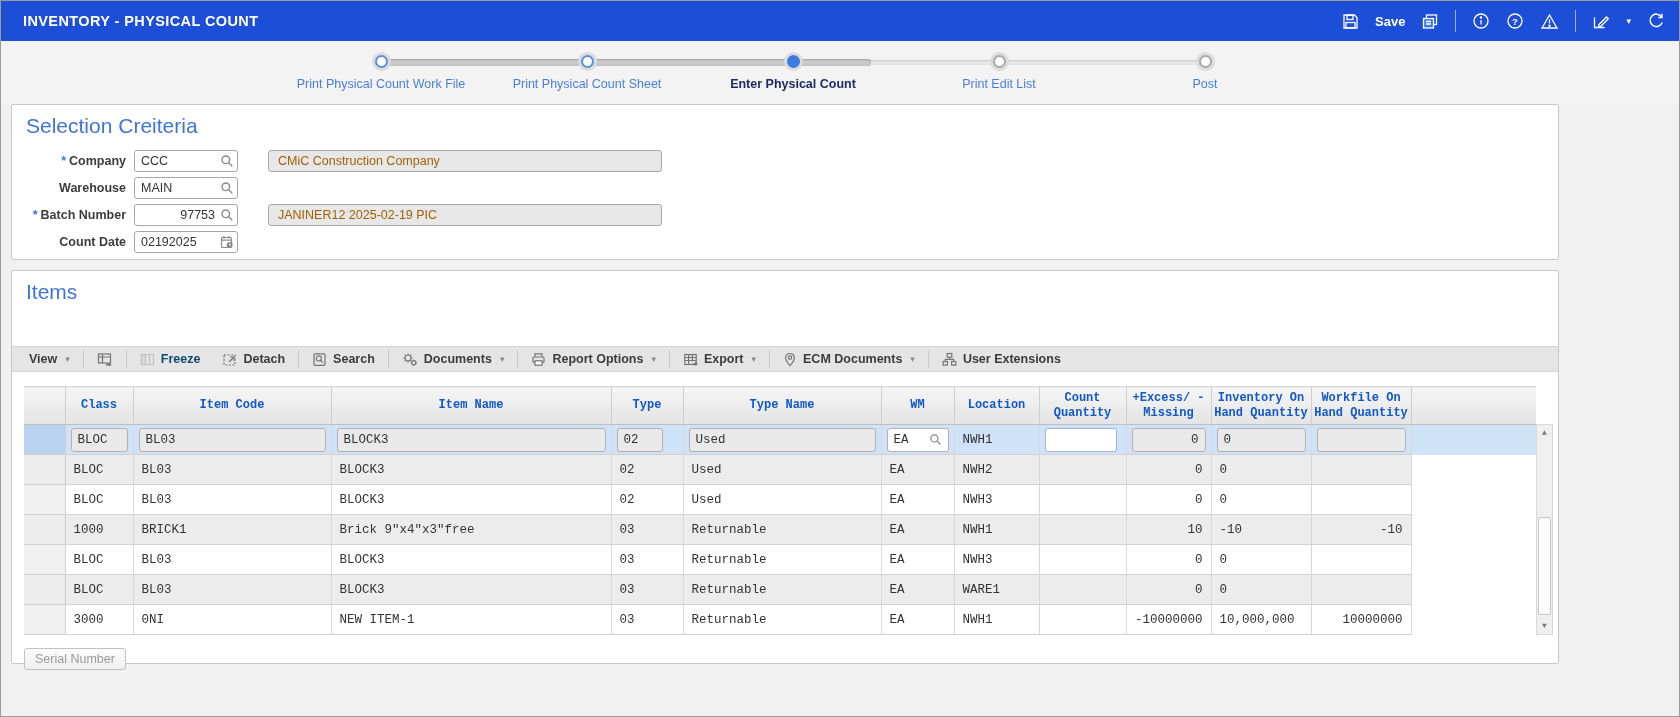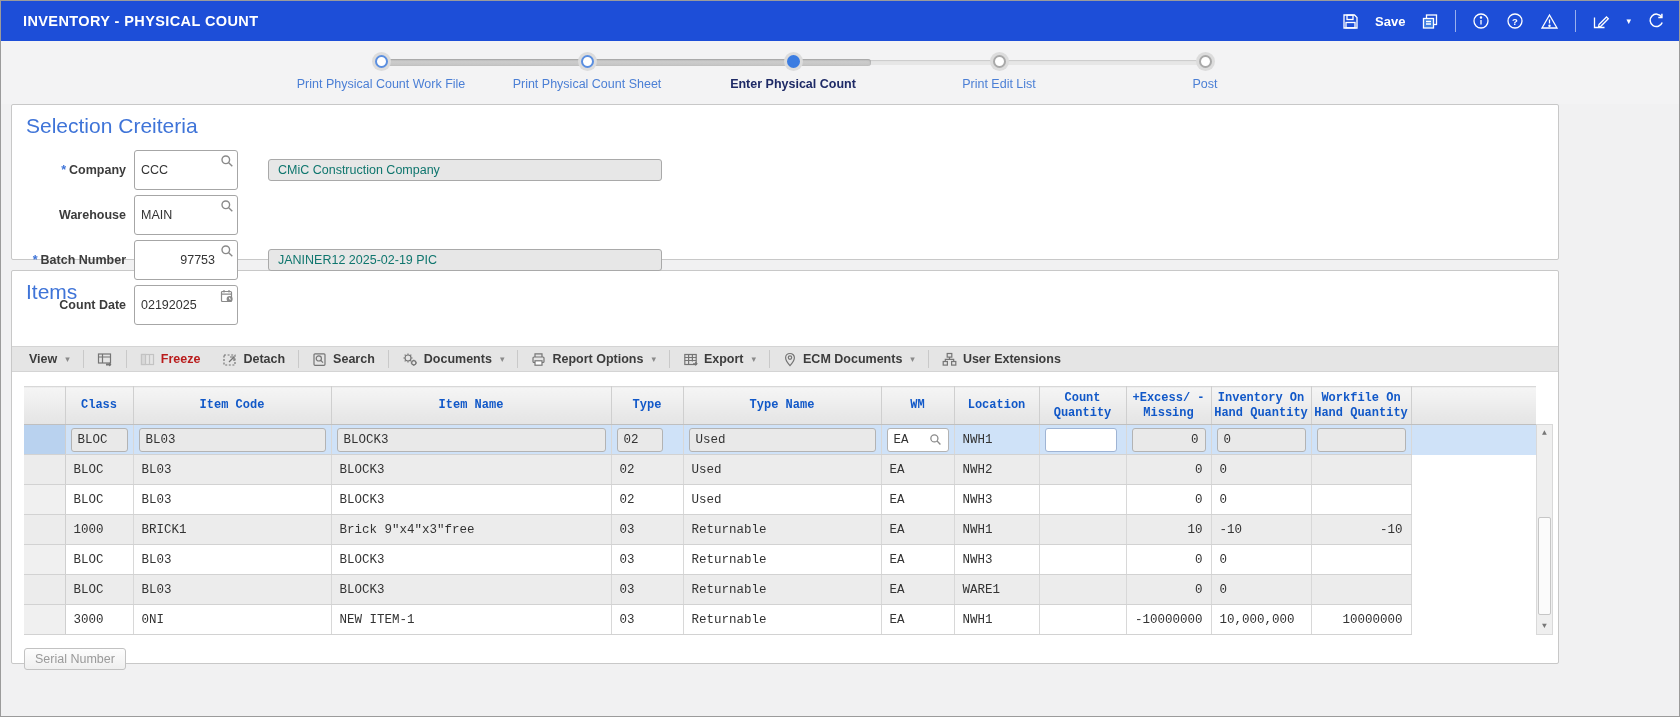--- a/index.html
+++ b/index.html
@@ -32,29 +32,29 @@
   .panel-title { font-size:21px; color:#3f74d8; padding:9px 0 0 14px; }
   .sel-panel { height:156px; }
   .items-panel { margin-top:10px; height:394px; }
 
   
   .form { padding:12px 0 0 14px; }
   .frow { display:flex; align-items:center; margin-bottom:5px; }
   .flabel { width:100px; text-align:right; margin-right:8px; font-size:12.5px; color:#3c3c3c; font-weight:bold; }
   .req { color:#3f74d8; margin-right:3px; font-weight:bold; }
   .inputwrap { position:relative; width:104px; }
-  .inputwrap input { width:104px; height:40px; border:1px solid #a6a6a6; border-radius:3px; font-size:12.5px; color:#333; padding:0 22px 0 6px; font-family:inherit; background:#fff; }
+  .inputwrap input { width:104px; height:22px; border:1px solid #a6a6a6; border-radius:3px; font-size:12.5px; color:#333; padding:0 22px 0 6px; font-family:inherit; background:#fff; }
   .inputwrap input.ar { text-align:right; }
   .in-icon { position:absolute; right:4px; top:4px; }
-  .fdesc { width:394px; height:22px; margin-left:30px; background:#e7e7e7; border:1px solid #a9a9a9; border-radius:3px; font-size:12.5px; color:#0f766e; display:flex; align-items:center; padding:0 9px; }
+  .fdesc { width:394px; height:22px; margin-left:30px; background:#e7e7e7; border:1px solid #a9a9a9; border-radius:3px; font-size:12.5px; color:#a16207; display:flex; align-items:center; padding:0 9px; }
 
   
   .toolbar { margin-top:42px; height:26px; background:#e5e5e5; border-top:1px solid #d4d4d4; border-bottom:1px solid #d4d4d4; display:flex; align-items:center; padding:0 6px; }
   .t-btn { display:flex; align-items:center; gap:6px; font-size:12.5px; color:#3c3c3c; font-weight:bold; padding:0 11px; cursor:pointer; height:100%; }
-  .t-btn.disabled { color:#b91c1c; cursor:default; }
+  .t-btn.disabled { color:#0c4a6e; cursor:default; }
   .t-btn.disabled svg { opacity:.45; }
   .t-sep { width:1px; height:18px; background:#c9c9c9; margin:0 2px; }
   .t-caret { color:#8a8a8a; font-size:9px; margin-left:2px; }
   .t-caret::before, .tb-caret::before { content:"▾"; }
 
   
   .grid-area { position:relative; margin:14px 5px 0 12px; padding-right:17px;font-family:Liberation Mono, monospace; }
   table.grid { border-collapse:collapse; table-layout:fixed; width:100%; }
   .grid th, .grid td { overflow:hidden; white-space:nowrap; }
   .grid thead th { height:38px; background:linear-gradient(#f5f5f5,#e4e4e4); border-right:1px solid #cfcfcf; border-bottom:1px solid #bfbfbf; border-top:1px solid #d8d8d8; color:#1158c8; font-size:12px; font-weight:bold; text-align:center; white-space:normal; line-height:1.25; padding:0 2px; }

